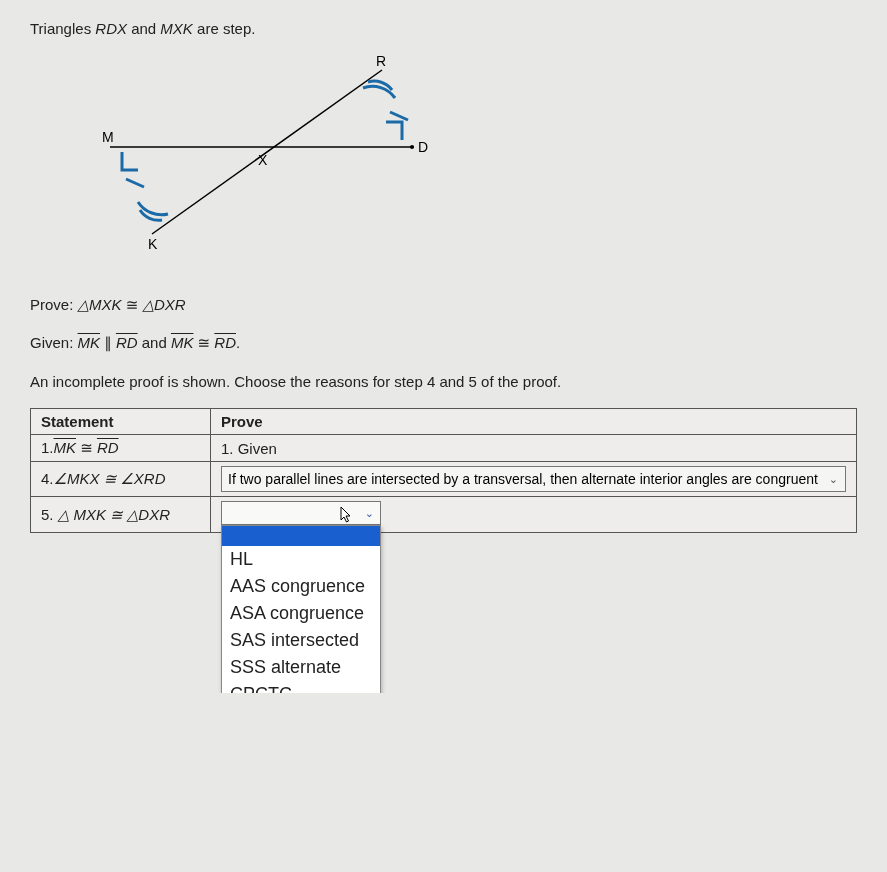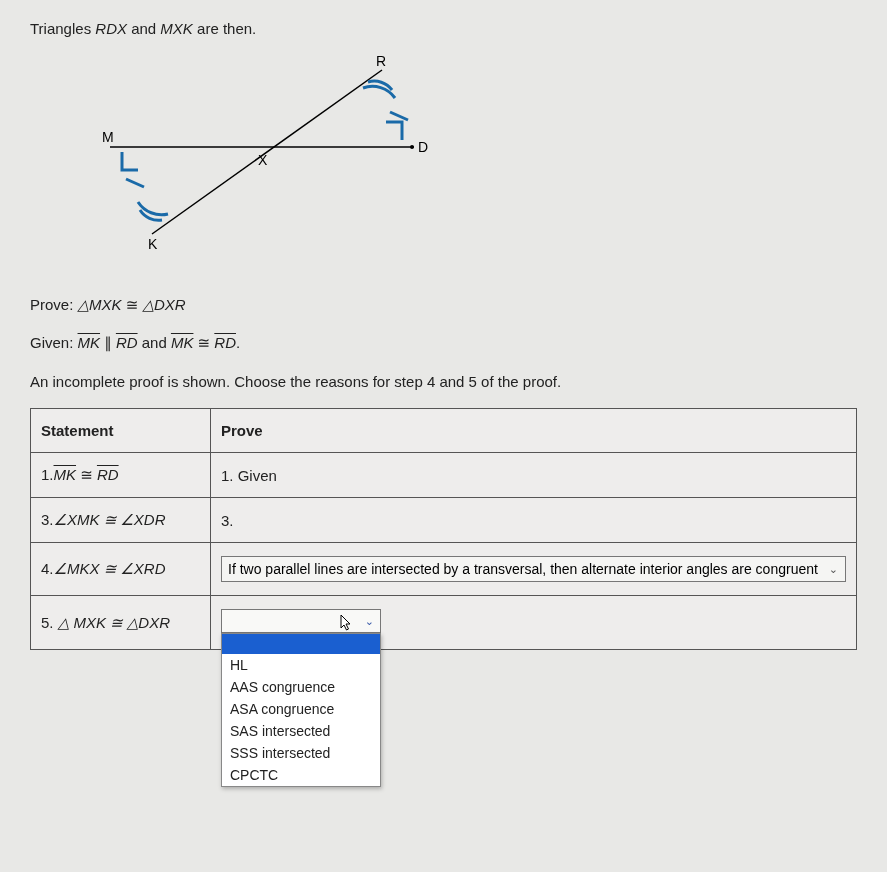--- a/index.html
+++ b/index.html
@@ -43,21 +43,21 @@
     .instruction {
       margin-bottom: 18px;
     }
     table.proof {
       border-collapse: collapse;
       width: 100%;
       background: #eeedec;
     }
     table.proof td, table.proof th {
       border: 1px solid #555;
-      padding: 13px 10px;
+      padding: 4px 10px;
       text-align: left;
       font-weight: normal;
       vertical-align: middle;
     }
     table.proof th {
       font-weight: bold;
     }
     .col-statement {
       width: 180px;
     }
@@ -116,39 +116,39 @@
       top: 24px;
       left: 0;
       width: 160px;
       background: #fff;
       border: 1px solid #888;
       z-index: 10;
       box-shadow: 1px 2px 4px rgba(0,0,0,0.25);
     }
     .dropdown-list .opt {
       padding: 3px 8px;
-      font-size: 14px;
+      font-size: 18px;
       cursor: default;
     }
     .dropdown-list .opt.selected {
       background: #1a5fd0;
       color: #fff;
       height: 20px;
     }
     .row5-cell {
       position: relative;
       height: 34px;
       overflow: visible;
     }
   </style>
 </head>
 <body>
 
 <p class="intro">
-  <span>Triangles </span><span class="italic">RDX</span><span> and </span><span class="italic">MXK</span><span> are then.</span>
+  <span>Triangles </span><span class="italic">RDX</span><span> and </span><span class="italic">MXK</span><span> are step.</span>
 </p>
 
 <div class="figure-area">
   <svg viewBox="0 0 380 200" width="380" height="200">
 
     <line x1="20" y1="95" x2="324" y2="95" stroke="#000" stroke-width="1.5"></line>
 
     <line x1="292" y1="18" x2="62" y2="182" stroke="#000" stroke-width="1.5"></line>
 
     <circle cx="322" cy="95" r="2" fill="#000"></circle>
@@ -193,26 +193,20 @@
   <tbody>
       <tr>
     <th class="col-statement">Statement</th>
     <th>Prove</th>
   </tr>
   <tr>
     <td>
       <span>1.</span><span class="overline">MK</span><span> ≅ </span><span class="overline">RD</span>
     </td>
     <td>1. Given</td>
-  </tr>
-  <tr>
-    <td>
-      <span>3.</span><span class="math-i">∠XMK ≅ ∠XDR</span>
-    </td>
-    <td>3.</td>
   </tr>
   <tr>
     <td>
       <span>4.</span><span class="math-i">∠MKX ≅ ∠XRD</span>
     </td>
     <td>
       <div class="select-container">
         <select class="reason-select">
           <option>If two parallel lines are intersected by a transversal, then alternate interior angles are congruent</option>
         </select>
@@ -233,21 +227,21 @@
                   <path d="M1 1 L1 14 L4 11 L6.5 16 L8.5 15 L6 10 L10 10 Z" fill="#fff" stroke="#000" stroke-width="1"></path>
                 </svg>
           </span>
         </div>
         <div class="dropdown-list">
           <div class="opt selected"></div>
           <div class="opt">HL</div>
           <div class="opt">AAS congruence</div>
           <div class="opt">ASA congruence</div>
           <div class="opt">SAS intersected</div>
-          <div class="opt">SSS intersected</div>
+          <div class="opt">SSS alternate</div>
           <div class="opt">CPCTC</div>
         </div>
       </div>
     </td>
   </tr>
 </tbody>
   </table>
 
 <div style="height:140px"></div>
 

